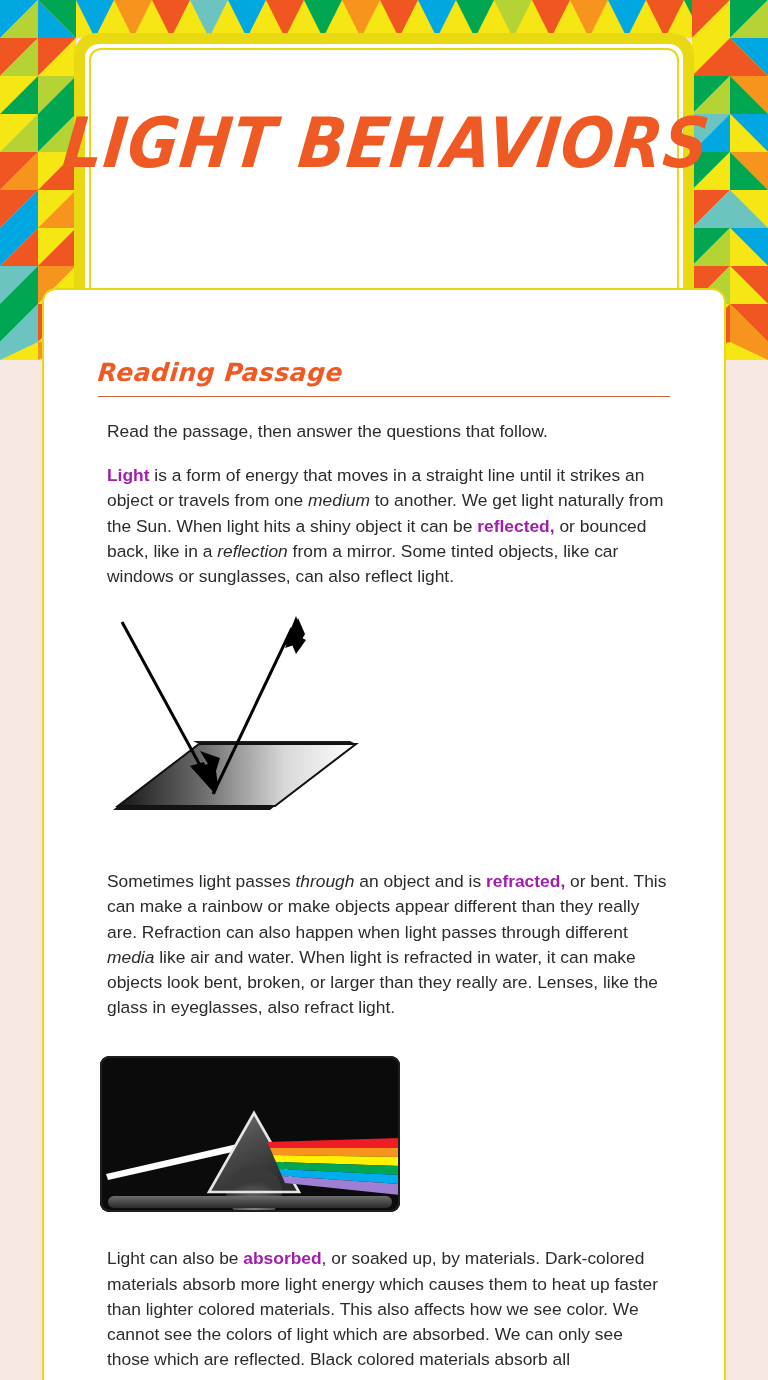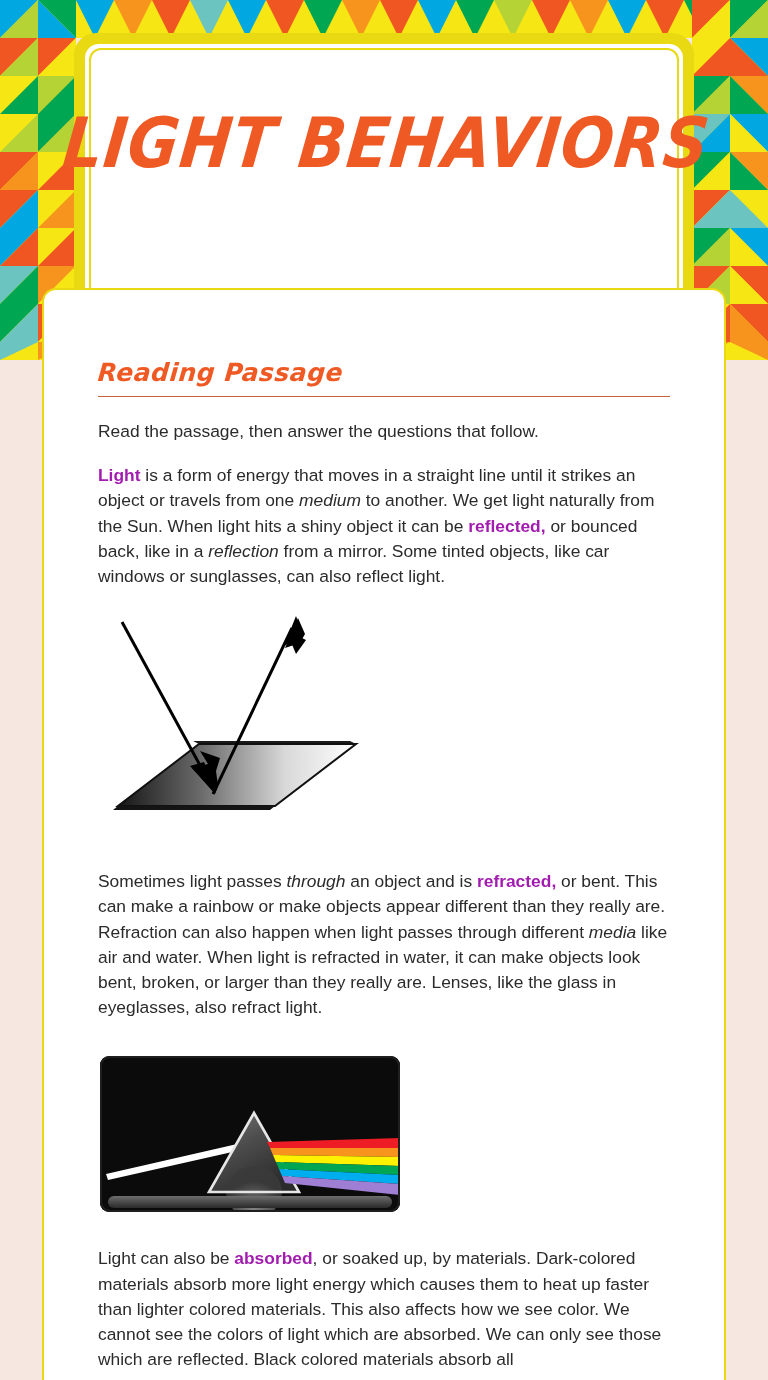--- a/index.html
+++ b/index.html
@@ -72,20 +72,21 @@
     transform:skewX(-5deg);
     margin-bottom:9px;
   }
   #section-rule { height:1px; background:#c8643c; width:100%; margin-bottom:22px; }
 
   p.passage {
     font-size:17.4px;
     line-height:25.2px;
     color:#2b2b2b;
     margin-bottom:19px;
+    margin-left:9px;
   }
   p.passage b { font-weight:bold; color:#a21caf; }
   p.passage i { }
 
   
   #reflection-figure { margin:14px 0 22px 2px; }
 
   
   #prism-figure { margin:36px 0 34px 2px; }
   #prism-image {

